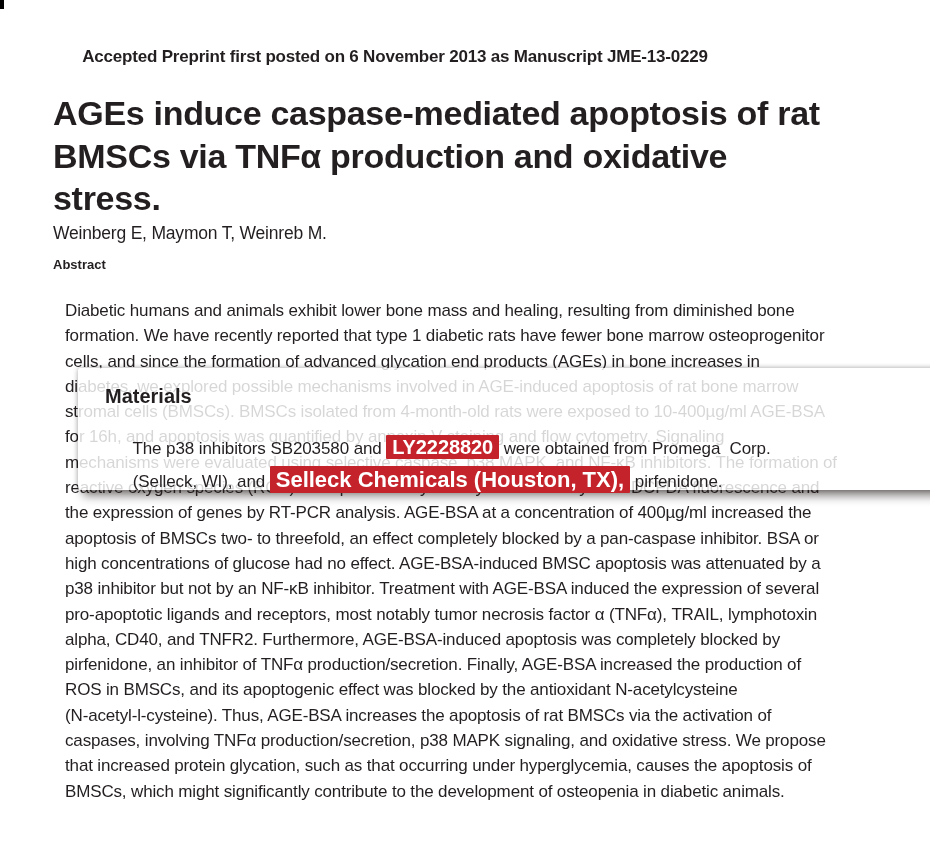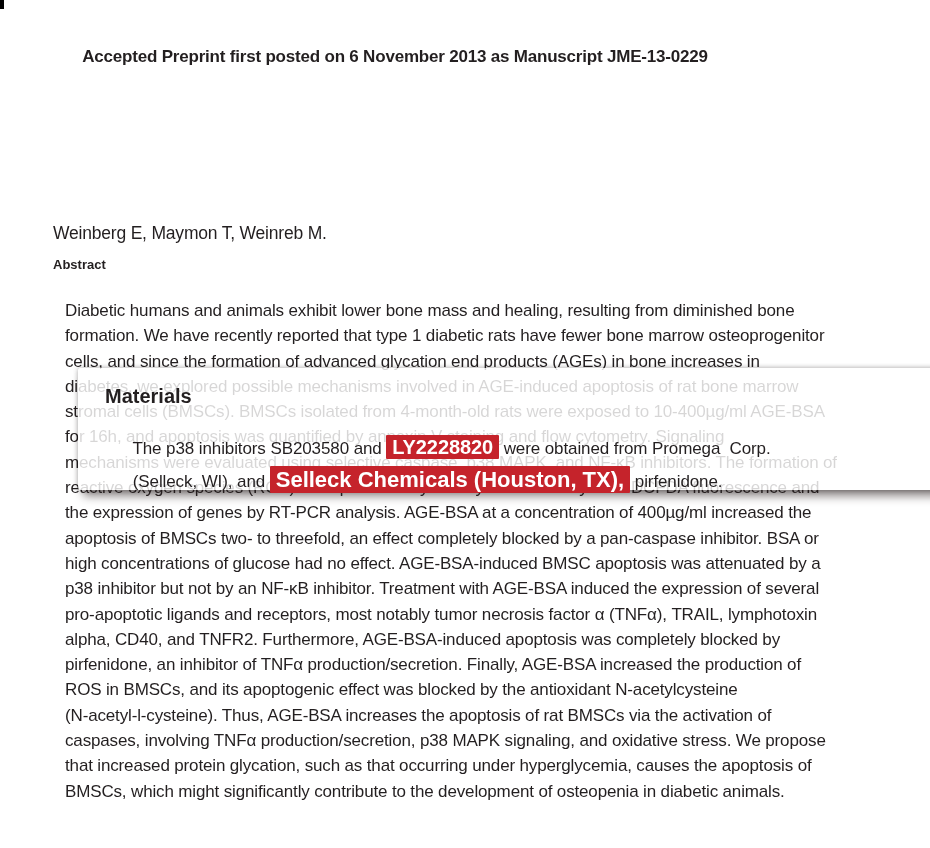--- a/index.html
+++ b/index.html
@@ -52,20 +52,23 @@
 </style>
 </head>
 <body>
 
 <div class="page">
 
   <div class="corner-mark"></div>
 
   <p class="preprint-header">Accepted Preprint first posted on 6 November 2013 as Manuscript JME-13-0229</p>
 
+  <h1 class="paper-title">AGEs induce caspase-mediated apoptosis of rat
+BMSCs via TNFα production and oxidative
+stress.</h1>
 
   <p class="authors">Weinberg E, Maymon T, Weinreb M.</p>
 
   <h2 class="abstract-heading">Abstract</h2>
 
   <p class="abstract-text">Diabetic humans and animals exhibit lower bone mass and healing, resulting from diminished bone
 formation. We have recently reported that type 1 diabetic rats have fewer bone marrow osteoprogenitor
 cells, and since the formation of advanced glycation end products (AGEs) in bone increases in
 diabetes, we explored possible mechanisms involved in AGE-induced apoptosis of rat bone marrow
 stromal cells (BMSCs). BMSCs isolated from 4-month-old rats were exposed to 10-400µg/ml AGE-BSA

